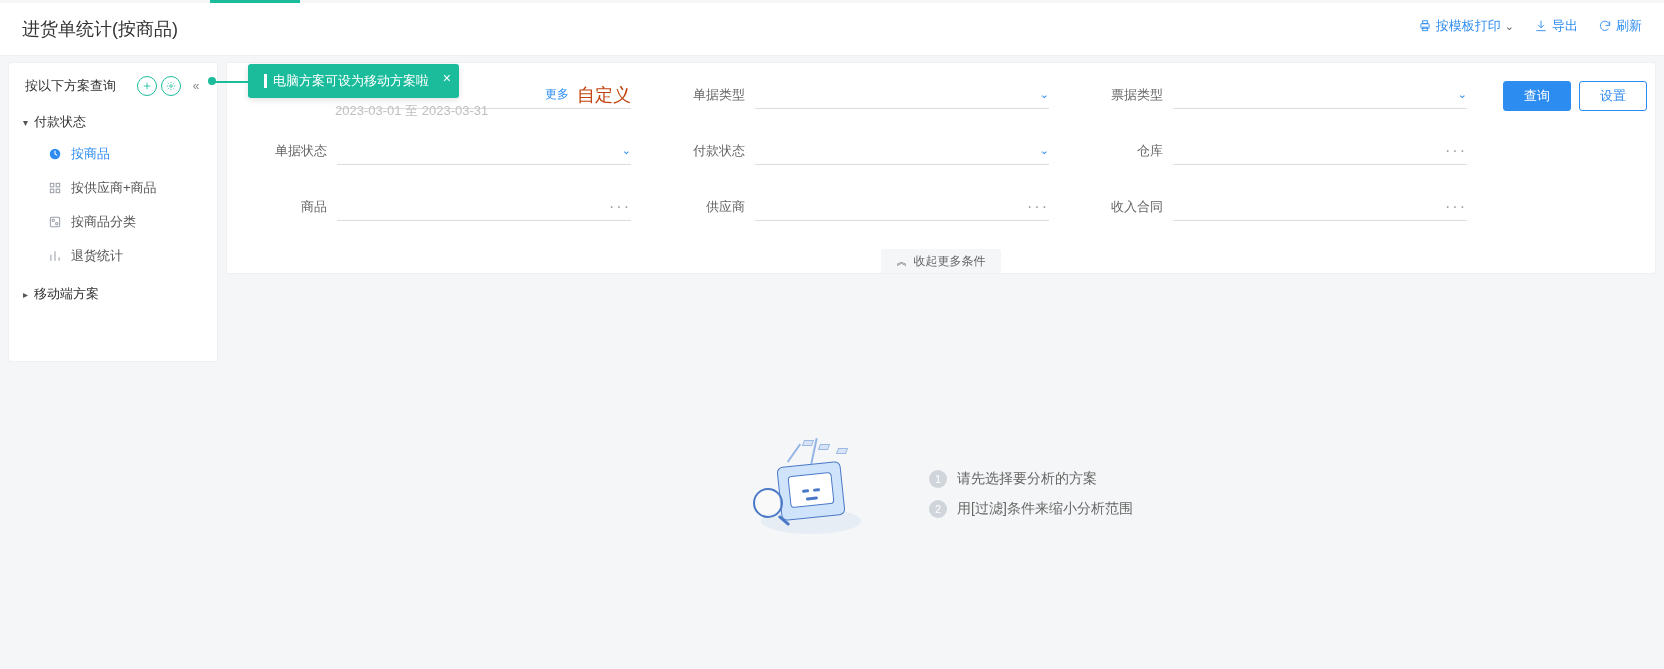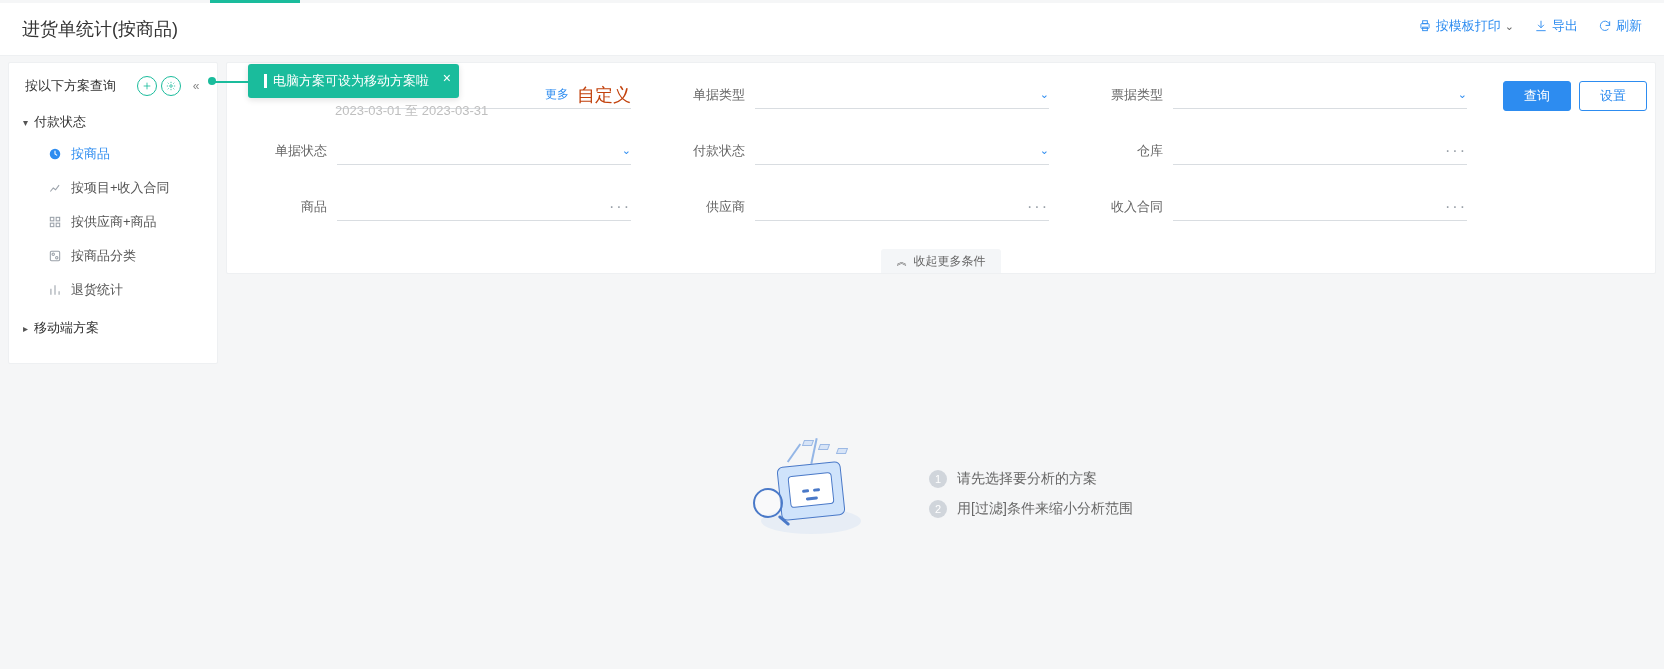--- a/index.html
+++ b/index.html
@@ -341,28 +341,20 @@
       </div>
       <div class="tree-children">
         <div class="tree-item active">
           <span class="ti-icon">
             <svg viewBox="0 0 24 24" width="14" height="14" fill="currentColor">
                 <circle cx="12" cy="12" r="9" fill="currentColor"></circle>
                 <path d="M12 7v5l3 2" stroke="#fff" stroke-width="1.8" fill="none" stroke-linecap="round"></path>
               </svg>
           </span>
           <span>按商品</span>
-        </div>
-        <div class="tree-item">
-          <span class="ti-icon">
-            <svg viewBox="0 0 24 24" width="14" height="14" stroke="currentColor" fill="none" stroke-width="1.8">
-                <path d="M4 18l5-6 4 3 6-8"></path>
-              </svg>
-          </span>
-          <span>按项目+收入合同</span>
         </div>
         <div class="tree-item">
           <span class="ti-icon">
             <svg viewBox="0 0 24 24" width="14" height="14" stroke="currentColor" fill="none" stroke-width="1.8">
                 <rect x="4" y="4" width="6" height="6"></rect>
                 <rect x="14" y="4" width="6" height="6"></rect>
                 <rect x="4" y="14" width="6" height="6"></rect>
                 <rect x="14" y="14" width="6" height="6"></rect>
               </svg>
           </span>

